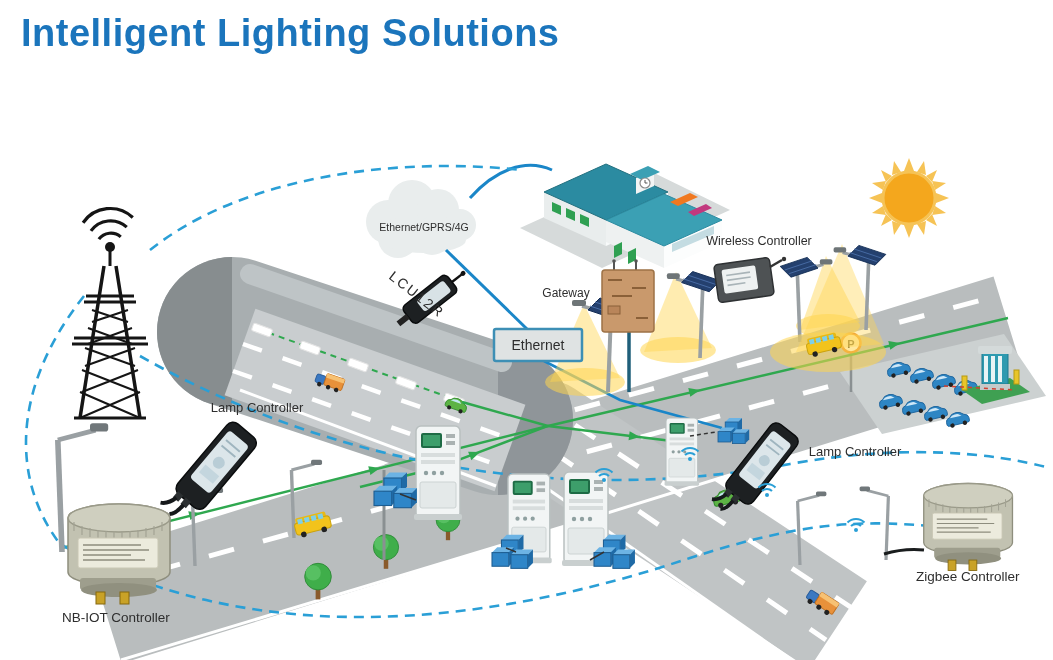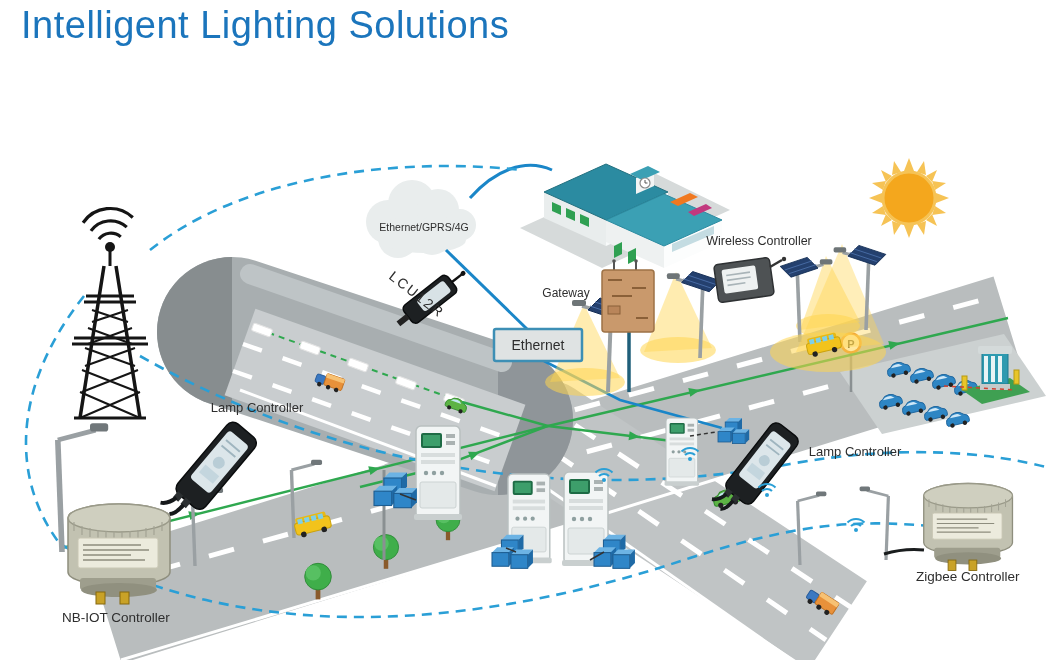--- a/index.html
+++ b/index.html
@@ -1,18 +1,18 @@
 <!DOCTYPE html>
 <html><head>
 <meta charset="utf-8">
 <style>
   html,body{margin:0;padding:0;background:#ffffff;}
   #stage{position:relative;width:1053px;height:660px;background:#ffffff;overflow:hidden;
          font-family:"Liberation Sans", sans-serif;}
-  #title{position:absolute;top:4px;left:21px;margin:0;font-size:38px;font-weight:normal;
+  #title{position:absolute;top:12px;left:21px;margin:0;font-size:38px;font-weight:bold;
          color:#1b75bc;letter-spacing:0.5px;font-family:"Liberation Sans", sans-serif;}
   svg{position:absolute;inset:0;}
   .lbl{fill:#2e2e2e;font-family:"Liberation Sans", sans-serif;}
 </style>
 </head>
 <body>
 
 <div id="stage">
   <h1 id="title">Intelligent Lighting Solutions</h1>
 

